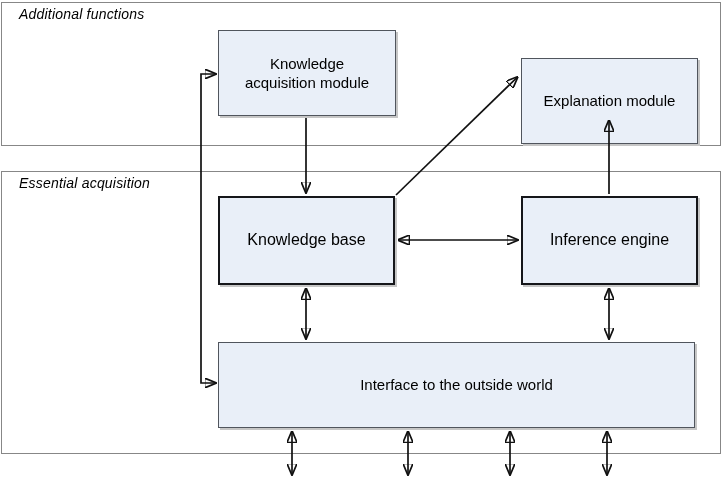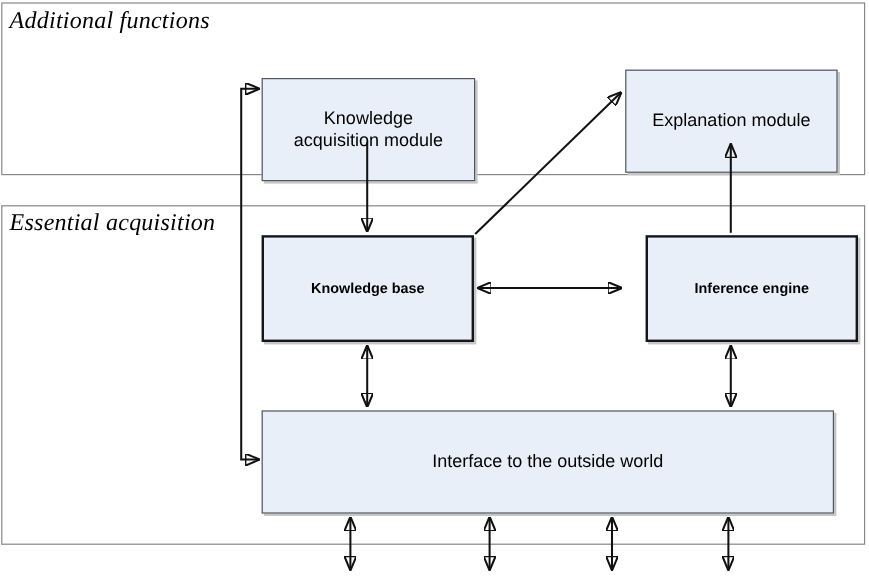--- a/index.html
+++ b/index.html
@@ -14,44 +14,43 @@
   }
   .section {
     position: absolute;
     border: 1px solid #878787;
     background: transparent;
     box-sizing: border-box;
   }
   .section-label {
     position: absolute;
     top: 3px;
-    left: 6px;
+    left: 17px;
     font-style: italic;
-    font-size: 20px;
+    font-size: 14px;
     letter-spacing: 0.2px;
     white-space: nowrap;
-    font-family: Liberation Serif, serif;
   }
   .node {
     position: absolute;
     background: #e9eff8;
     border: 1px solid #50555d;
     box-shadow: 2px 2px 0 #c6c6c6;
     box-sizing: border-box;
     display: flex;
     align-items: center;
     justify-content: center;
     text-align: center;
     font-size: 15px;
     z-index: 2;
   }
   .node.emphasis {
     border: 2.5px solid #15161a;
-    font-weight: bold;
-    font-size: 12px;
+    font-weight: normal;
+    font-size: 16px;
   }
   .node-label {
     white-space: pre-line;
     line-height: 1.3;
     padding: 0 6px;
   }
   svg.arrows {
     position: absolute;
     left: 0; top: 0;
     width: 724px;
@@ -71,34 +70,34 @@
 <div class="canvas">
 
   <div class="section" style="left:1px; top:2px; width:720px; height:144px;">
     <div class="section-label">Additional functions</div>
   </div>
 
   <div class="section" style="left:1px; top:171px; width:720px; height:283px;">
     <div class="section-label">Essential acquisition</div>
   </div>
 
-  <div class="node" style="left:218px; top:30px; width:178px; height:86px;margin-top:35px;">
+  <div class="node" style="left:218px; top:30px; width:178px; height:86px;">
     <div class="node-label">Knowledge
 acquisition module</div>
   </div>
 
   <div class="node" style="left:521px; top:30px; width:177px; height:86px;margin-top:28px;">
     <div class="node-label">Explanation module</div>
   </div>
 
   <div class="node emphasis" style="left:218px; top:196px; width:177px; height:89px;">
     <div class="node-label">Knowledge base</div>
   </div>
 
-  <div class="node emphasis" style="left:521px; top:196px; width:177px; height:89px;margin-left:17px;">
+  <div class="node emphasis" style="left:521px; top:196px; width:177px; height:89px;">
     <div class="node-label">Inference engine</div>
   </div>
 
   <div class="node" style="left:218px; top:342px; width:477px; height:86px;">
     <div class="node-label">Interface to the outside world</div>
   </div>
 
   <svg class="arrows" viewBox="0 0 724 482">
     <defs>
       <marker id="ah" markerWidth="12" markerHeight="10" refX="10.5" refY="5" orient="auto-start-reverse" markerUnits="userSpaceOnUse">

